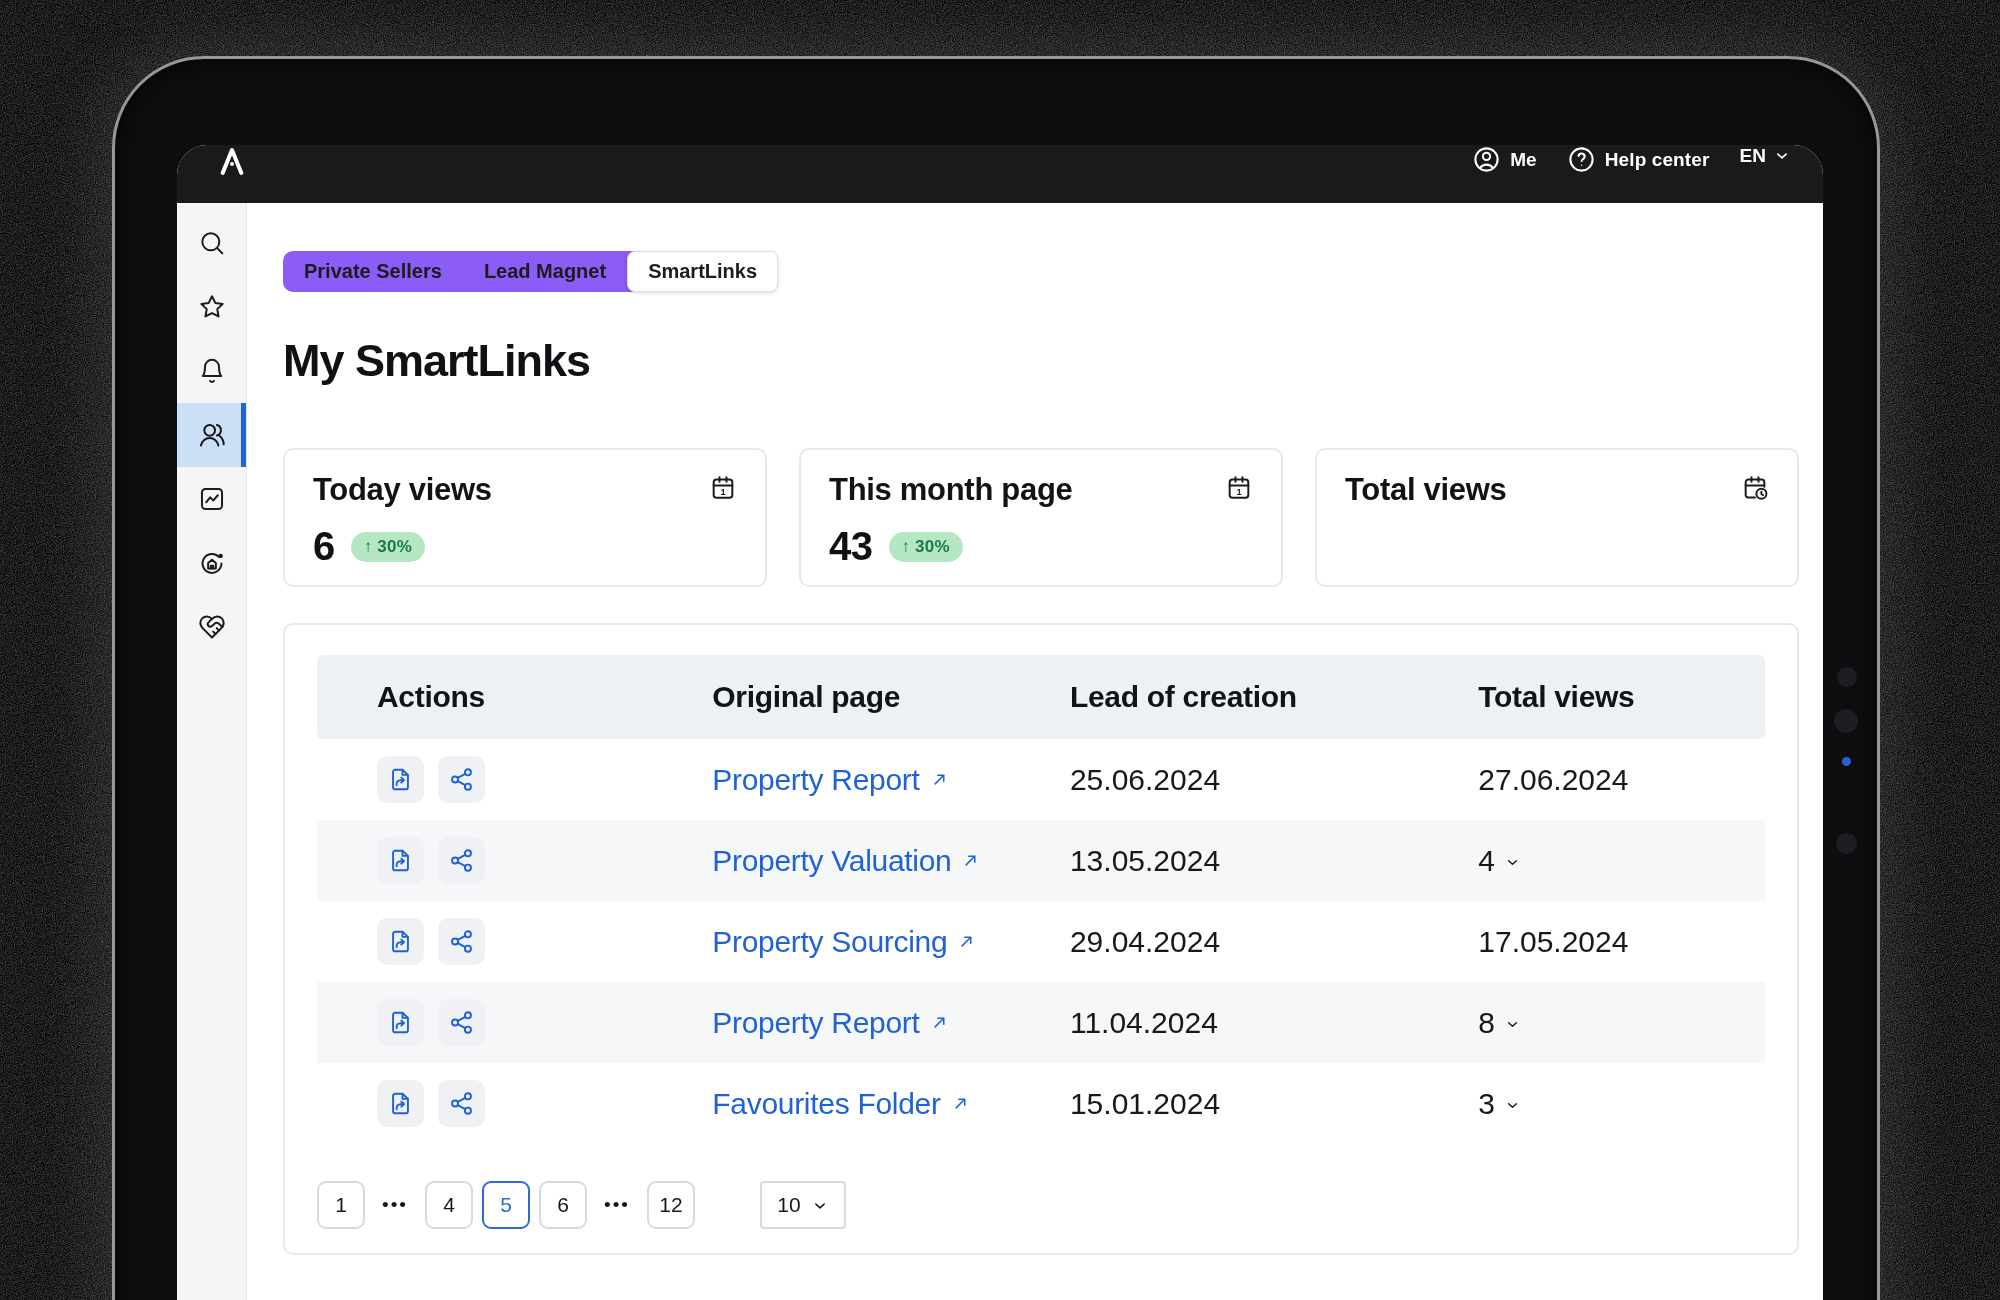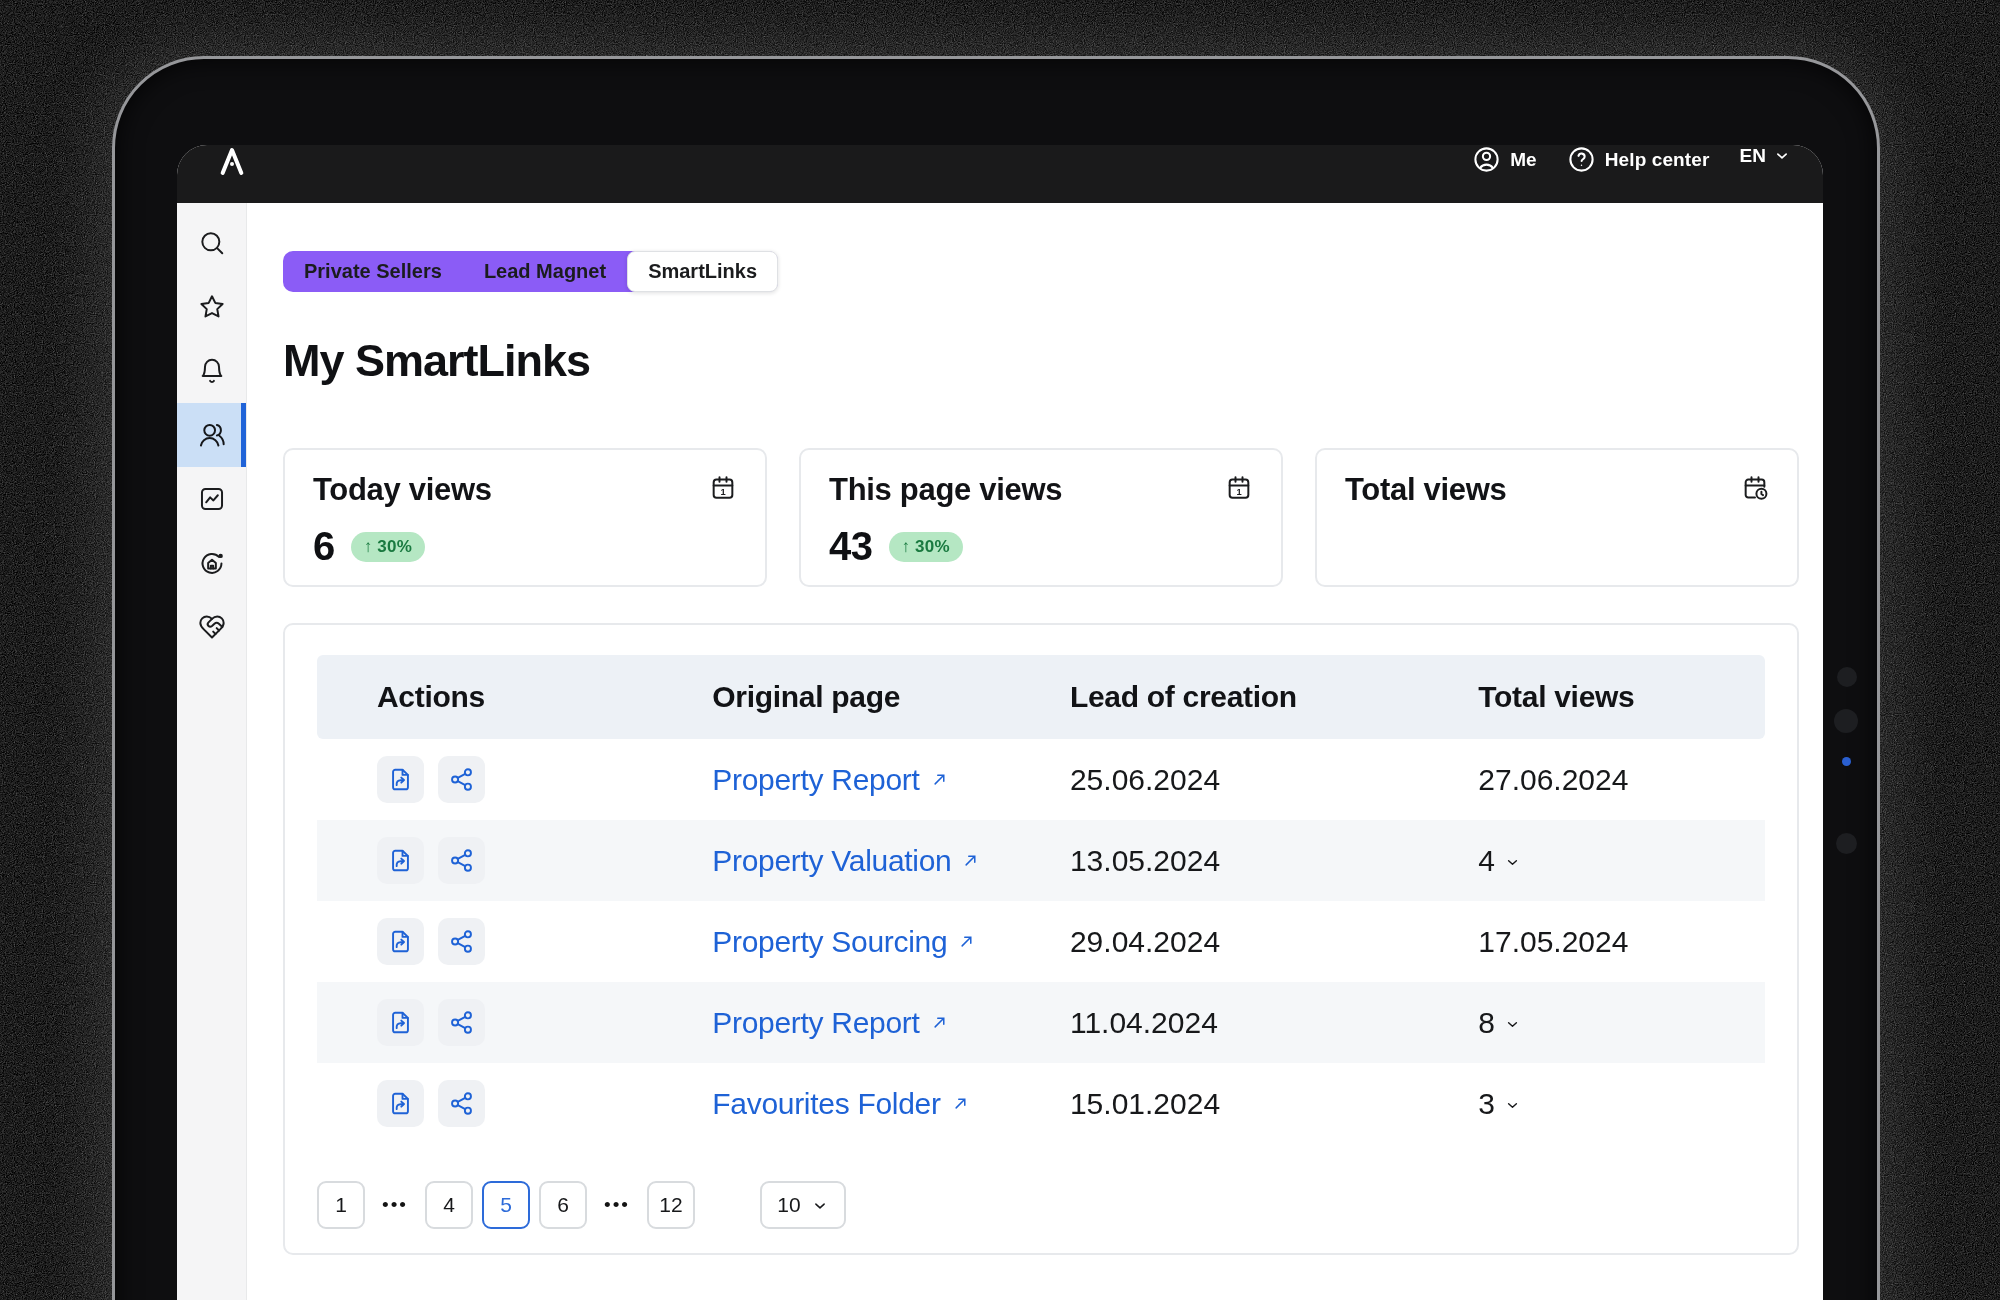--- a/index.html
+++ b/index.html
@@ -74,21 +74,21 @@
   .plink { color:#1e62d6; font-weight:500; letter-spacing:-.3px; text-decoration:none; display:inline-flex; align-items:center; gap:10px; cursor:pointer; }
   .views-val { display:inline-flex; align-items:center; gap:9px; color:#17181a; }
   .views-val.expand { cursor:pointer; }
   .vchev { color:#17181a; display:flex; margin-top:4px; }
 
   
   .pagination { display:flex; align-items:center; gap:9px; margin-top:37px; }
   .pbtn { width:48px; height:48px; background:#fff; border:2px solid #d8dbde; border-radius:9px; font-size:21px; color:#17181a; display:flex; align-items:center; justify-content:center; cursor:pointer; font-family:inherit; }
   .pbtn.active { border-color:#2d6bd9; color:#2d6bd9; }
   .pdots { width:42px; text-align:center; font-size:19px; letter-spacing:2px; color:#141414; }
-  .psize { margin-left:56px; width:86px; height:48px; border:2px solid #d8dbde; border-radius:9px; display:flex; align-items:center; justify-content:center; gap:10px; font-size:21px; cursor:pointer; background:#fff; }
+  .psize { margin-left:56px; width:86px; height:48px; border:2px solid #d8dbde; border-radius:4px; display:flex; align-items:center; justify-content:center; gap:10px; font-size:21px; cursor:pointer; background:#fff; }
   .psize .vchev { margin-top:2px; }
 
   svg { display:block; }
 </style>
 </head>
 <body>
 
 <svg class="noise" width="2000" height="1300">
   <filter id="grain">
       <feTurbulence type="fractalNoise" baseFrequency="0.9" numOctaves="2" stitchTiles="stitch"></feTurbulence>
@@ -231,21 +231,21 @@
                 </span>
             </div>
             <div class="card-bottom">
               <span class="card-value">6</span>
               <span class="badge">↑ 30%</span>
             </div>
           </div>
 
           <div class="card">
             <div class="card-top">
-              <div class="card-title">This page views</div>
+              <div class="card-title">This month page</div>
               <span class="card-cal">
                 <svg width="28" height="28" viewBox="0 0 24 24" fill="none" stroke="currentColor" stroke-width="1.7" stroke-linecap="round">
                   <rect x="4" y="4.8" width="16" height="15.6" rx="2.4"></rect>
                     <path d="M9 2.8v3.8M15 2.8v3.8M4 9.8h16"></path>
                   <text x="12" y="17.6" font-size="8" font-weight="bold" fill="currentColor" stroke="none" text-anchor="middle">1</text>
                 </svg>
                 </span>
             </div>
             <div class="card-bottom">
               <span class="card-value">43</span>

